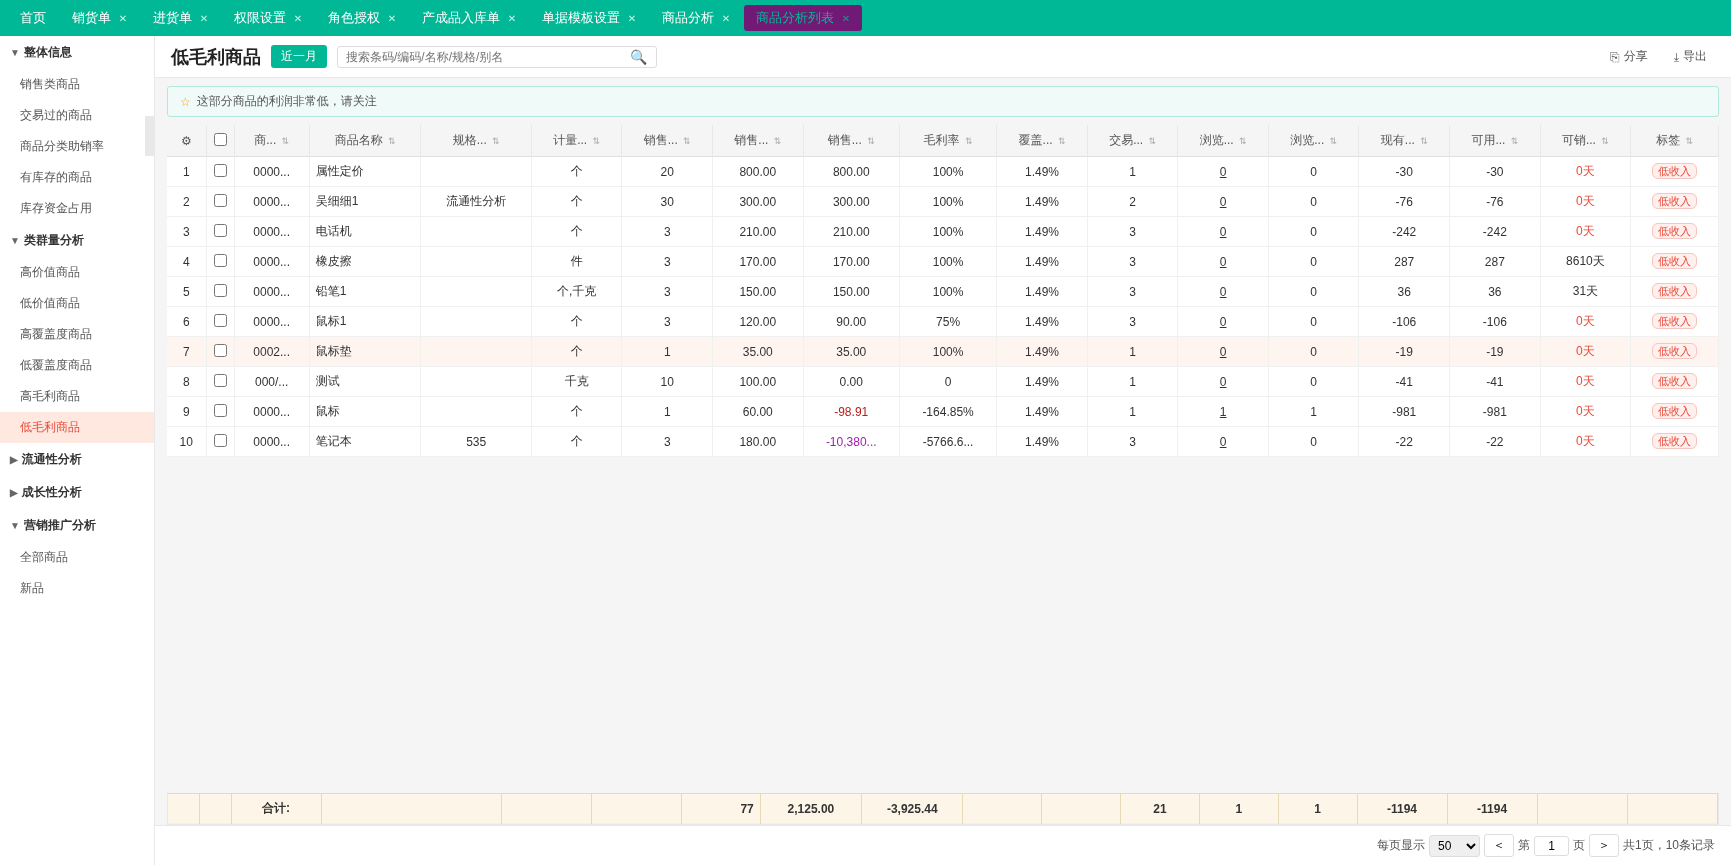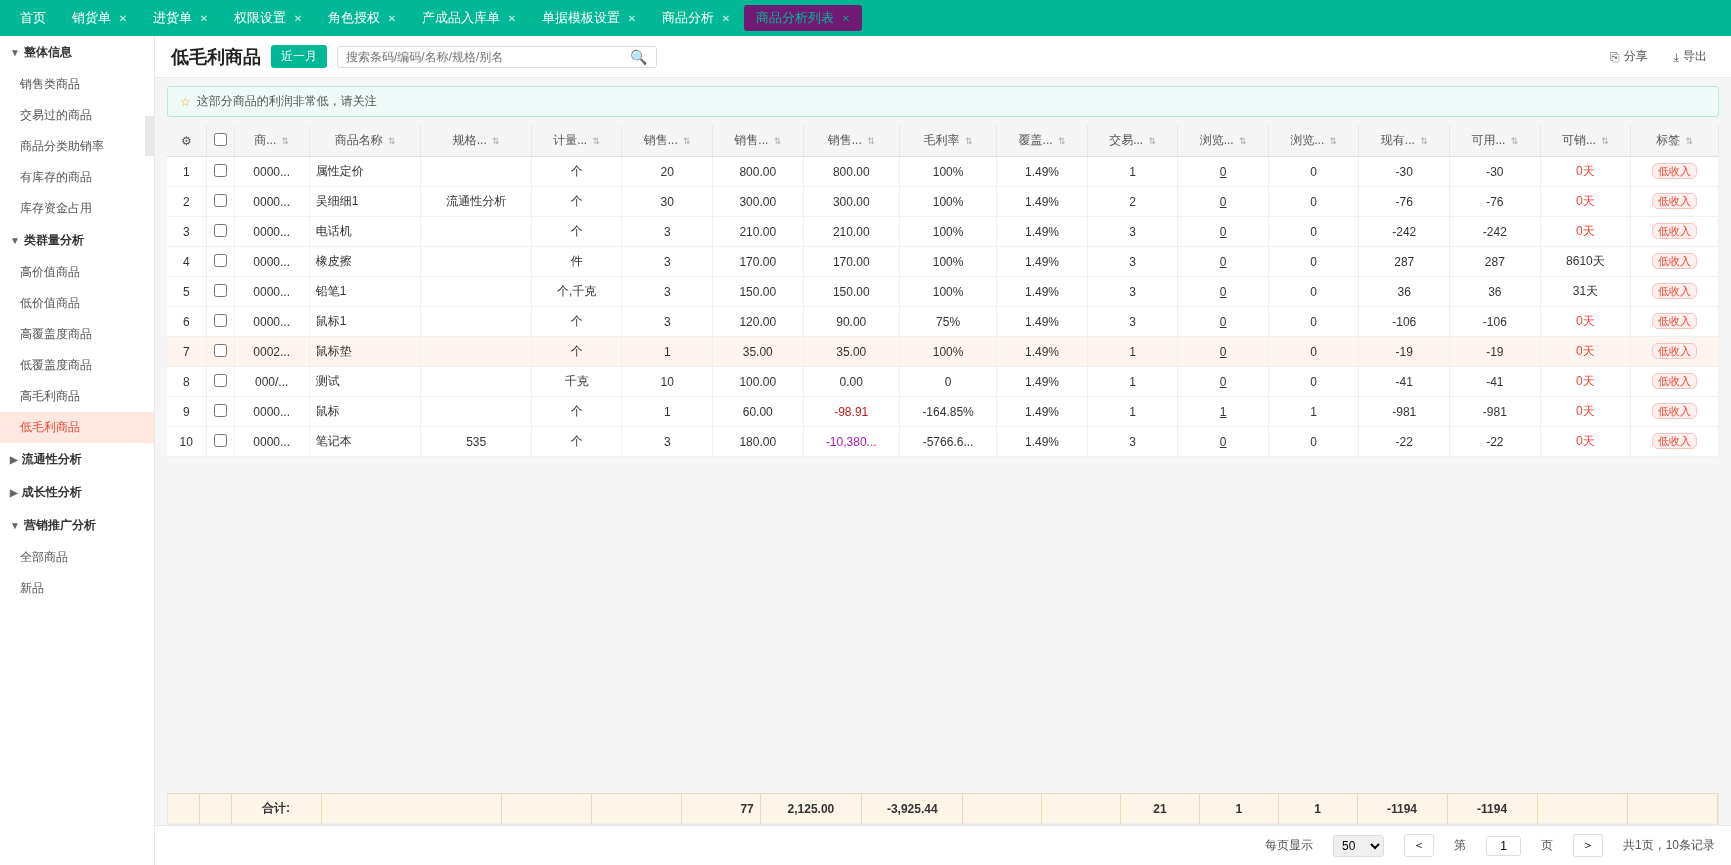--- a/index.html
+++ b/index.html
@@ -208,21 +208,21 @@
     .table-footer td { padding: 6px 6px; font-weight: bold; border-right: 1px solid #e8d9b8; }
 
     
     .pagination-bar {
       display: flex;
       align-items: center;
       justify-content: flex-end;
       padding: 8px 16px;
       background: #fff;
       border-top: 1px solid #e8e8e8;
-      gap: 20px;
+      gap: 4px;
       font-size: 12px;
       color: #555;
     }
     .page-size-select {
       border: 1px solid #ddd;
       border-radius: 3px;
       padding: 2px 4px;
       font-size: 12px;
     }
     .page-btn {

